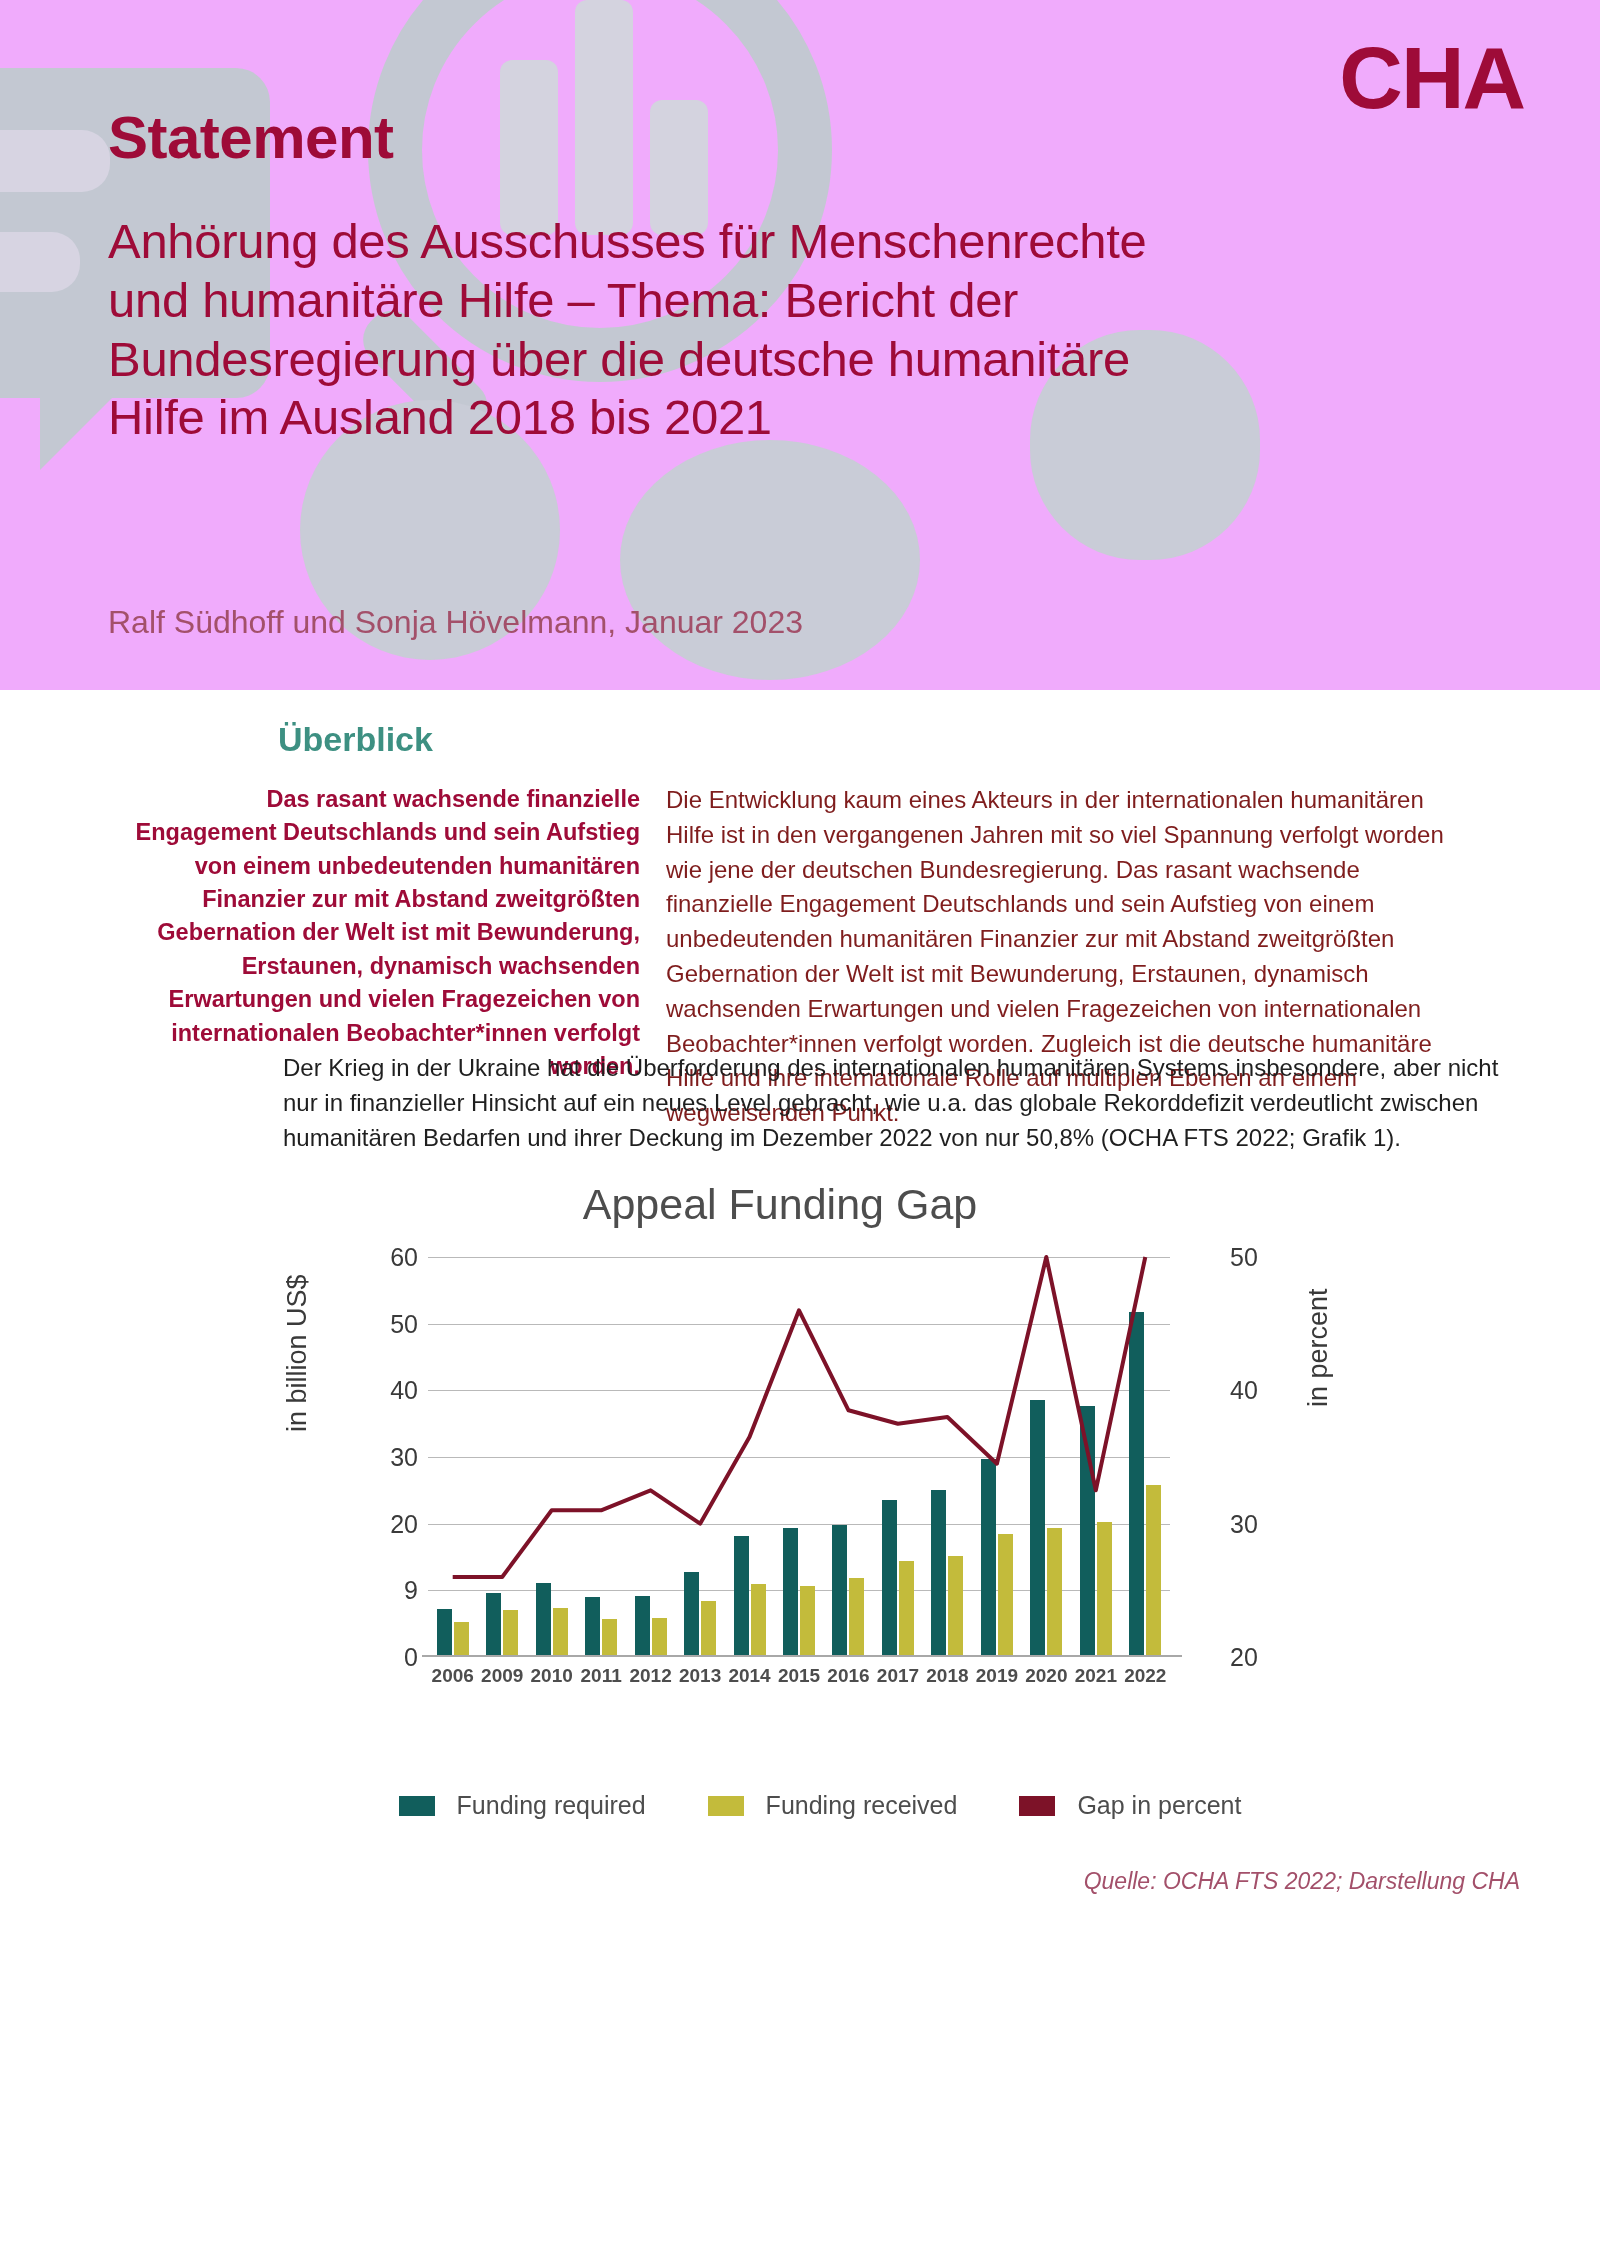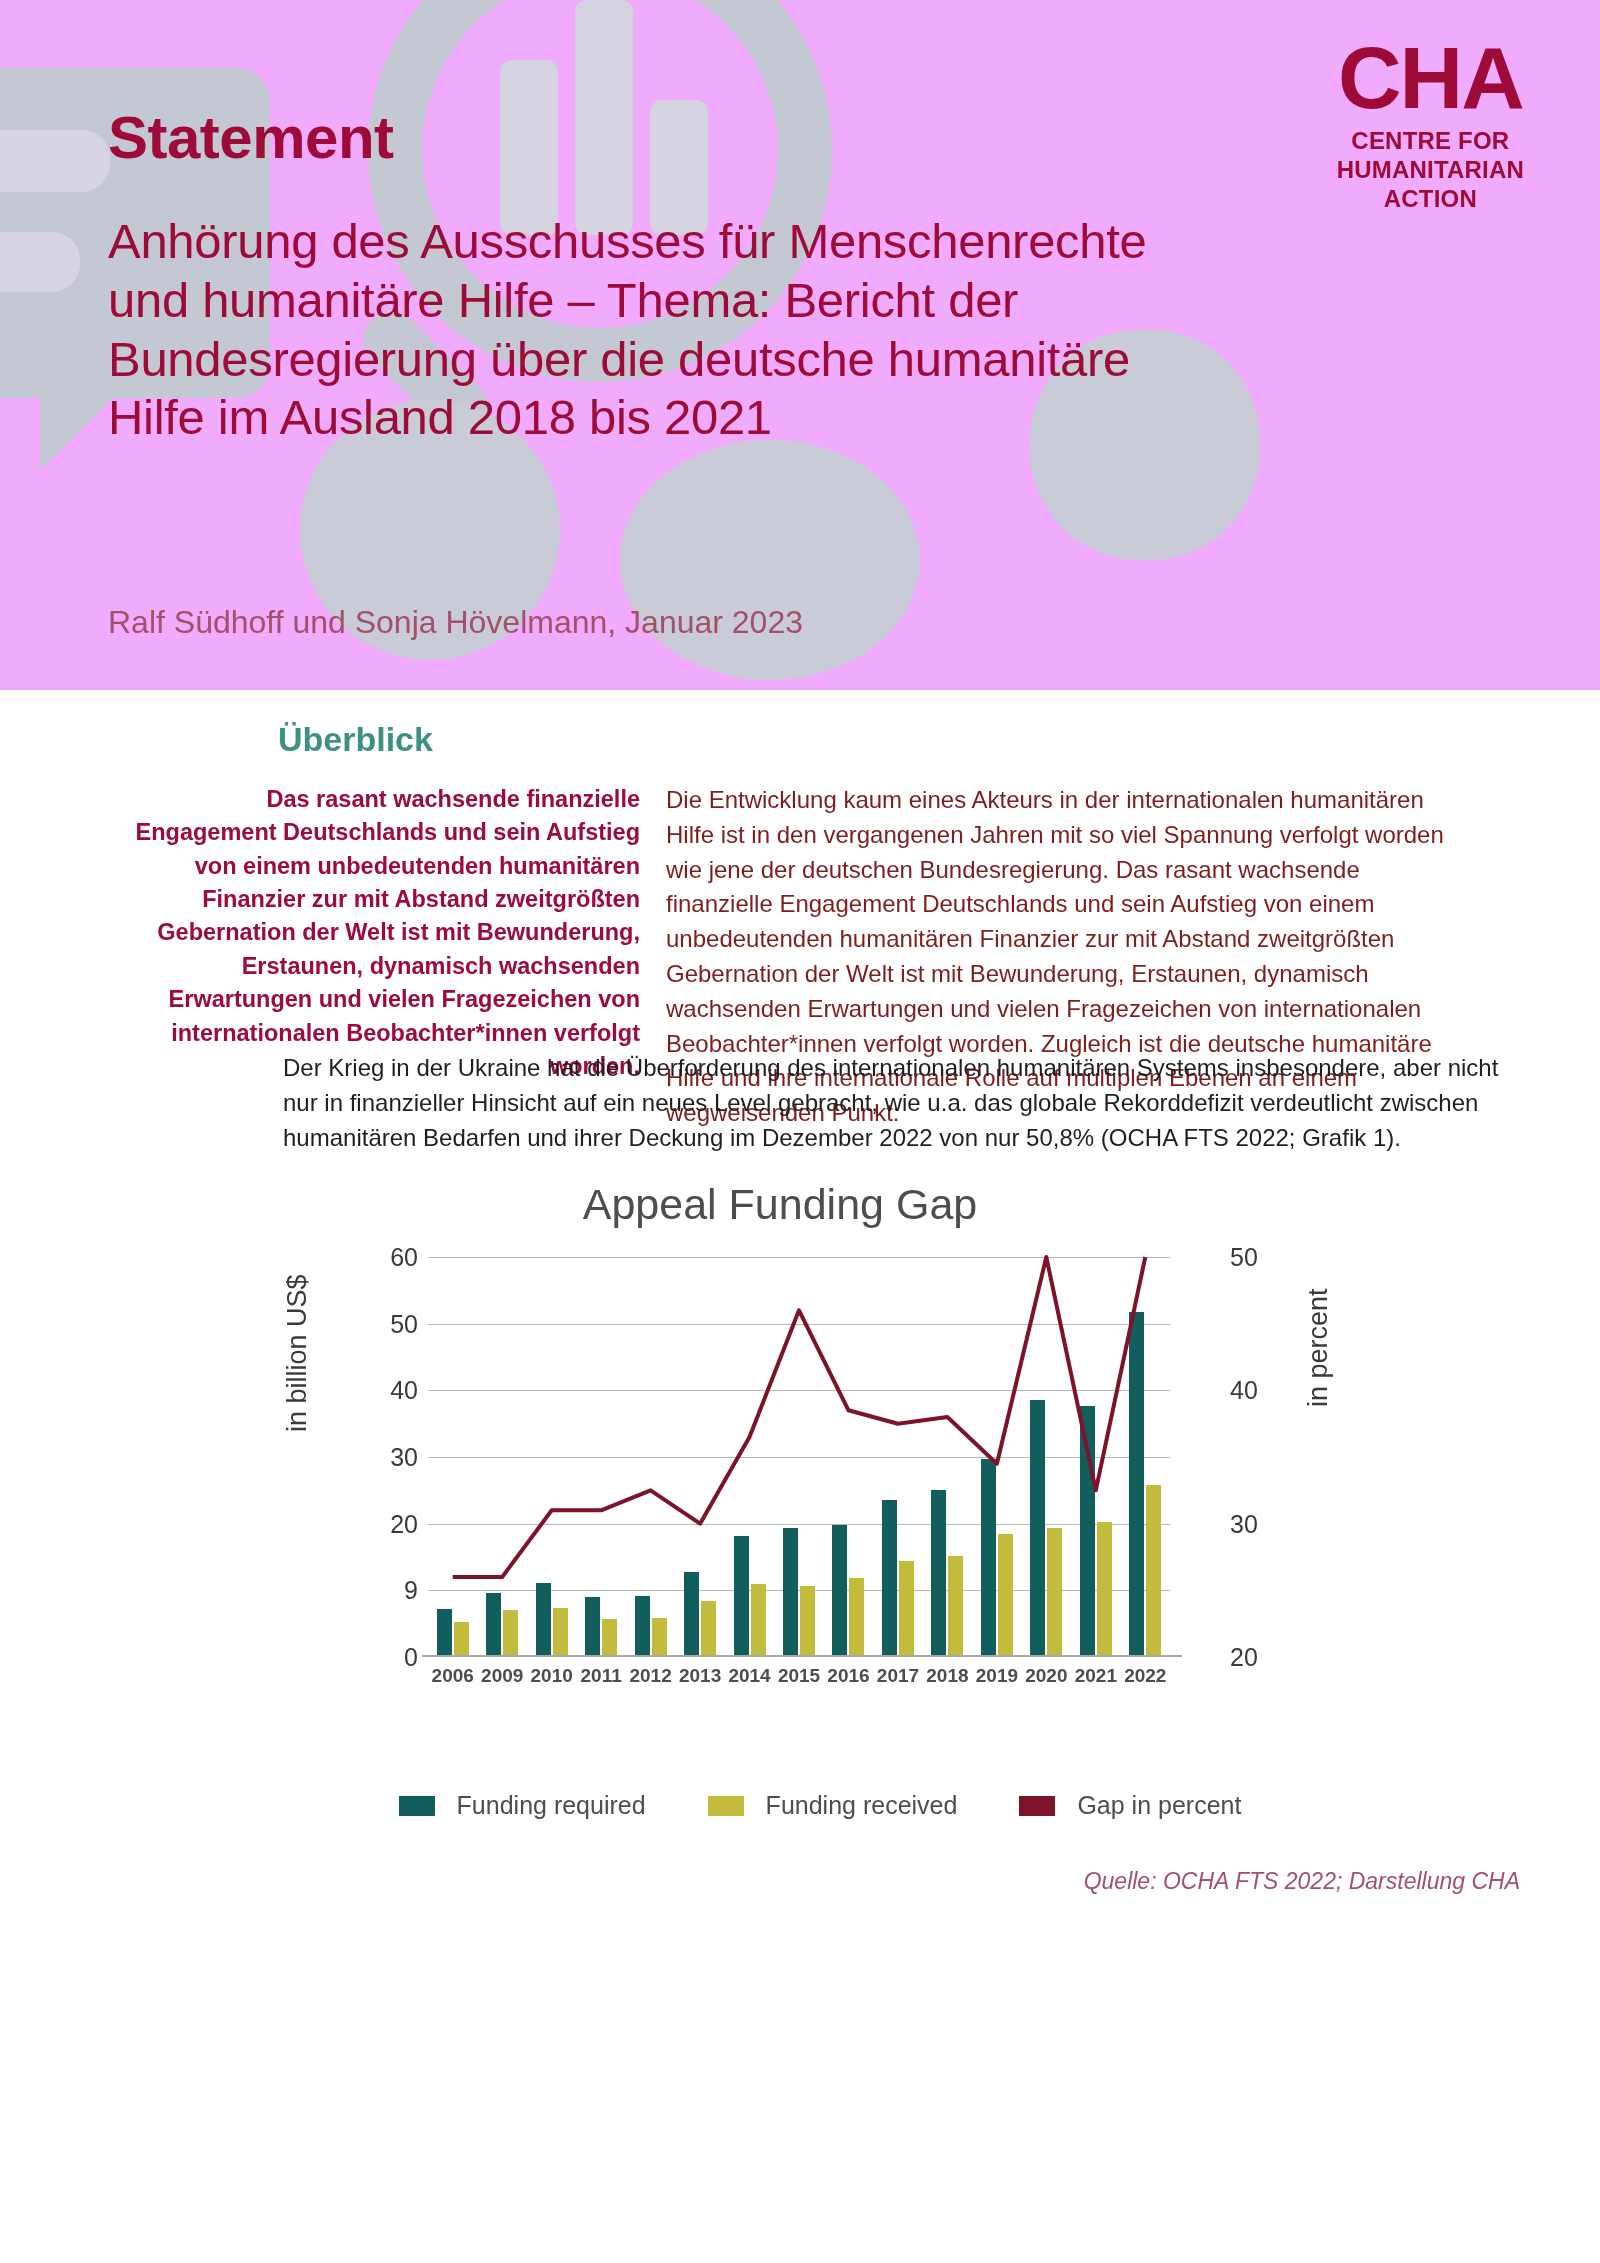--- a/index.html
+++ b/index.html
@@ -300,25 +300,20 @@
       </g>
     </svg>
 
     <div class="header-inner">
       <div class="statement">Statement</div>
       <div class="title">Anhörung des Ausschusses für Menschenrechte und humanitäre Hilfe – Thema: Bericht der Bundesregierung über die deutsche humanitäre Hilfe im Ausland 2018 bis 2021</div>
       <div class="authors">Ralf Südhoff und Sonja Hövelmann, Januar 2023</div>
 
       <div class="logo">
         <div class="logo-mark">CHA</div>
-        <div class="logo-sub">
-          <div>CENTRE FOR</div>
-          <div>HUMANITARIAN</div>
-          <div>ACTION</div>
-        </div>
       </div>
     </div>
   </div>
 
   <div class="body-wrap" style="height:1573px;">
 
     <div class="ueberblick">Überblick</div>
 
     <div class="cols">
       <div class="col-left">Das rasant wachsende finanzielle Engagement Deutschlands und sein Aufstieg von einem unbedeutenden humanitären Finanzier zur mit Abstand zweitgrößten Gebernation der Welt ist mit Bewunderung, Erstaunen, dynamisch wachsenden Erwartungen und vielen Fragezeichen von internationalen Beobachter*innen verfolgt worden.</div>

